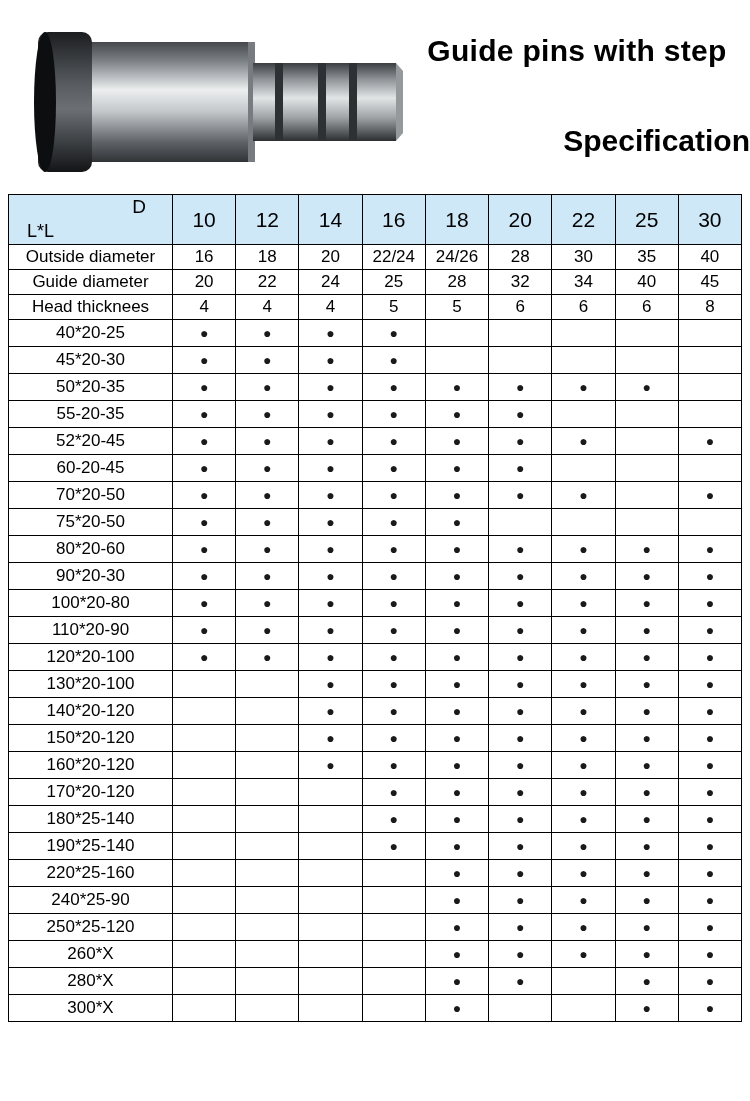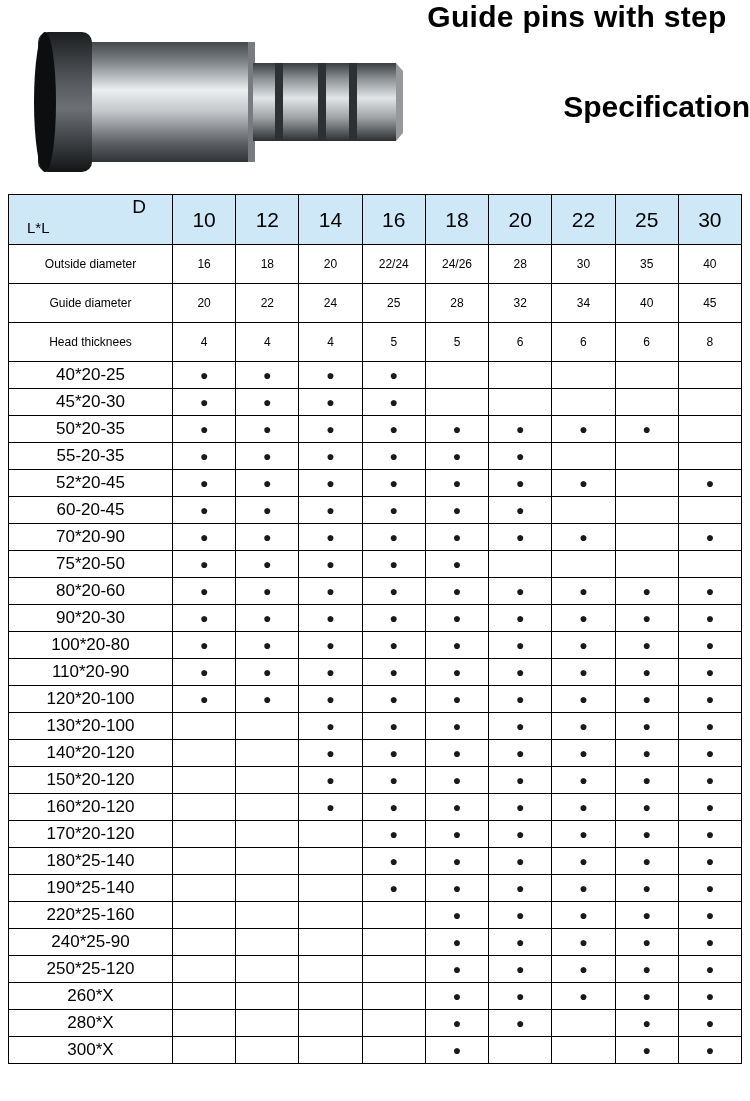--- a/index.html
+++ b/index.html
@@ -20,20 +20,21 @@
     width: 404px;
     padding: 12px 4px 2px 12px;
   }
   .titles {
     flex: 1;
     text-align: center;
   }
   .main-title {
     font-size: 30px;
     font-weight: 700;
+    margin-top: 34px;
     letter-spacing: 0.3px;
   }
   .sub-title {
     font-size: 30px;
     font-weight: 700;
     margin-top: 56px;
     text-align: right;
   }
   table.spec {
     border-collapse: collapse;
@@ -64,25 +65,25 @@
       rgba(0,0,0,0) calc(50% + 1px));
   }
   td.corner .d-label {
     position: absolute;
     top: 1px;
     right: 26px;
     font-size: 19px;
   }
   td.corner .ll-label {
     position: absolute;
-    bottom: 8px;
+    bottom: 2px;
     left: 18px;
-    font-size: 15px;
-  }
-  tr.specrow td { height: 39px; font-size: 12px; margin-top: 12px; }
+    font-size: 18px;
+  }
+  tr.specrow td { height: 25px; font-size: 17px; margin-top: 12px; }
   tr.dotrow td  { height: 27px; font-size: 17px; }
   tr.dotrow td.dot { font-size: 14px; color: #1a1a1a; }
 </style>
 </head>
 <body>
 
 <div class="top">
   <div class="photo">
     <svg width="392" height="180" viewBox="0 0 392 180" aria-hidden="true">
       <defs>
@@ -262,21 +263,21 @@
         <td class="dot">●</td>
         <td class="dot">●</td>
         <td class="dot">●</td>
         <td class="dot">●</td>
         <td class="dot">●</td>
         <td class="dot"></td>
         <td class="dot"></td>
         <td class="dot"></td>
       </tr>
       <tr class="dotrow">
-        <td>70*20-90</td>
+        <td>70*20-50</td>
         <td class="dot">●</td>
         <td class="dot">●</td>
         <td class="dot">●</td>
         <td class="dot">●</td>
         <td class="dot">●</td>
         <td class="dot">●</td>
         <td class="dot">●</td>
         <td class="dot"></td>
         <td class="dot">●</td>
       </tr>

